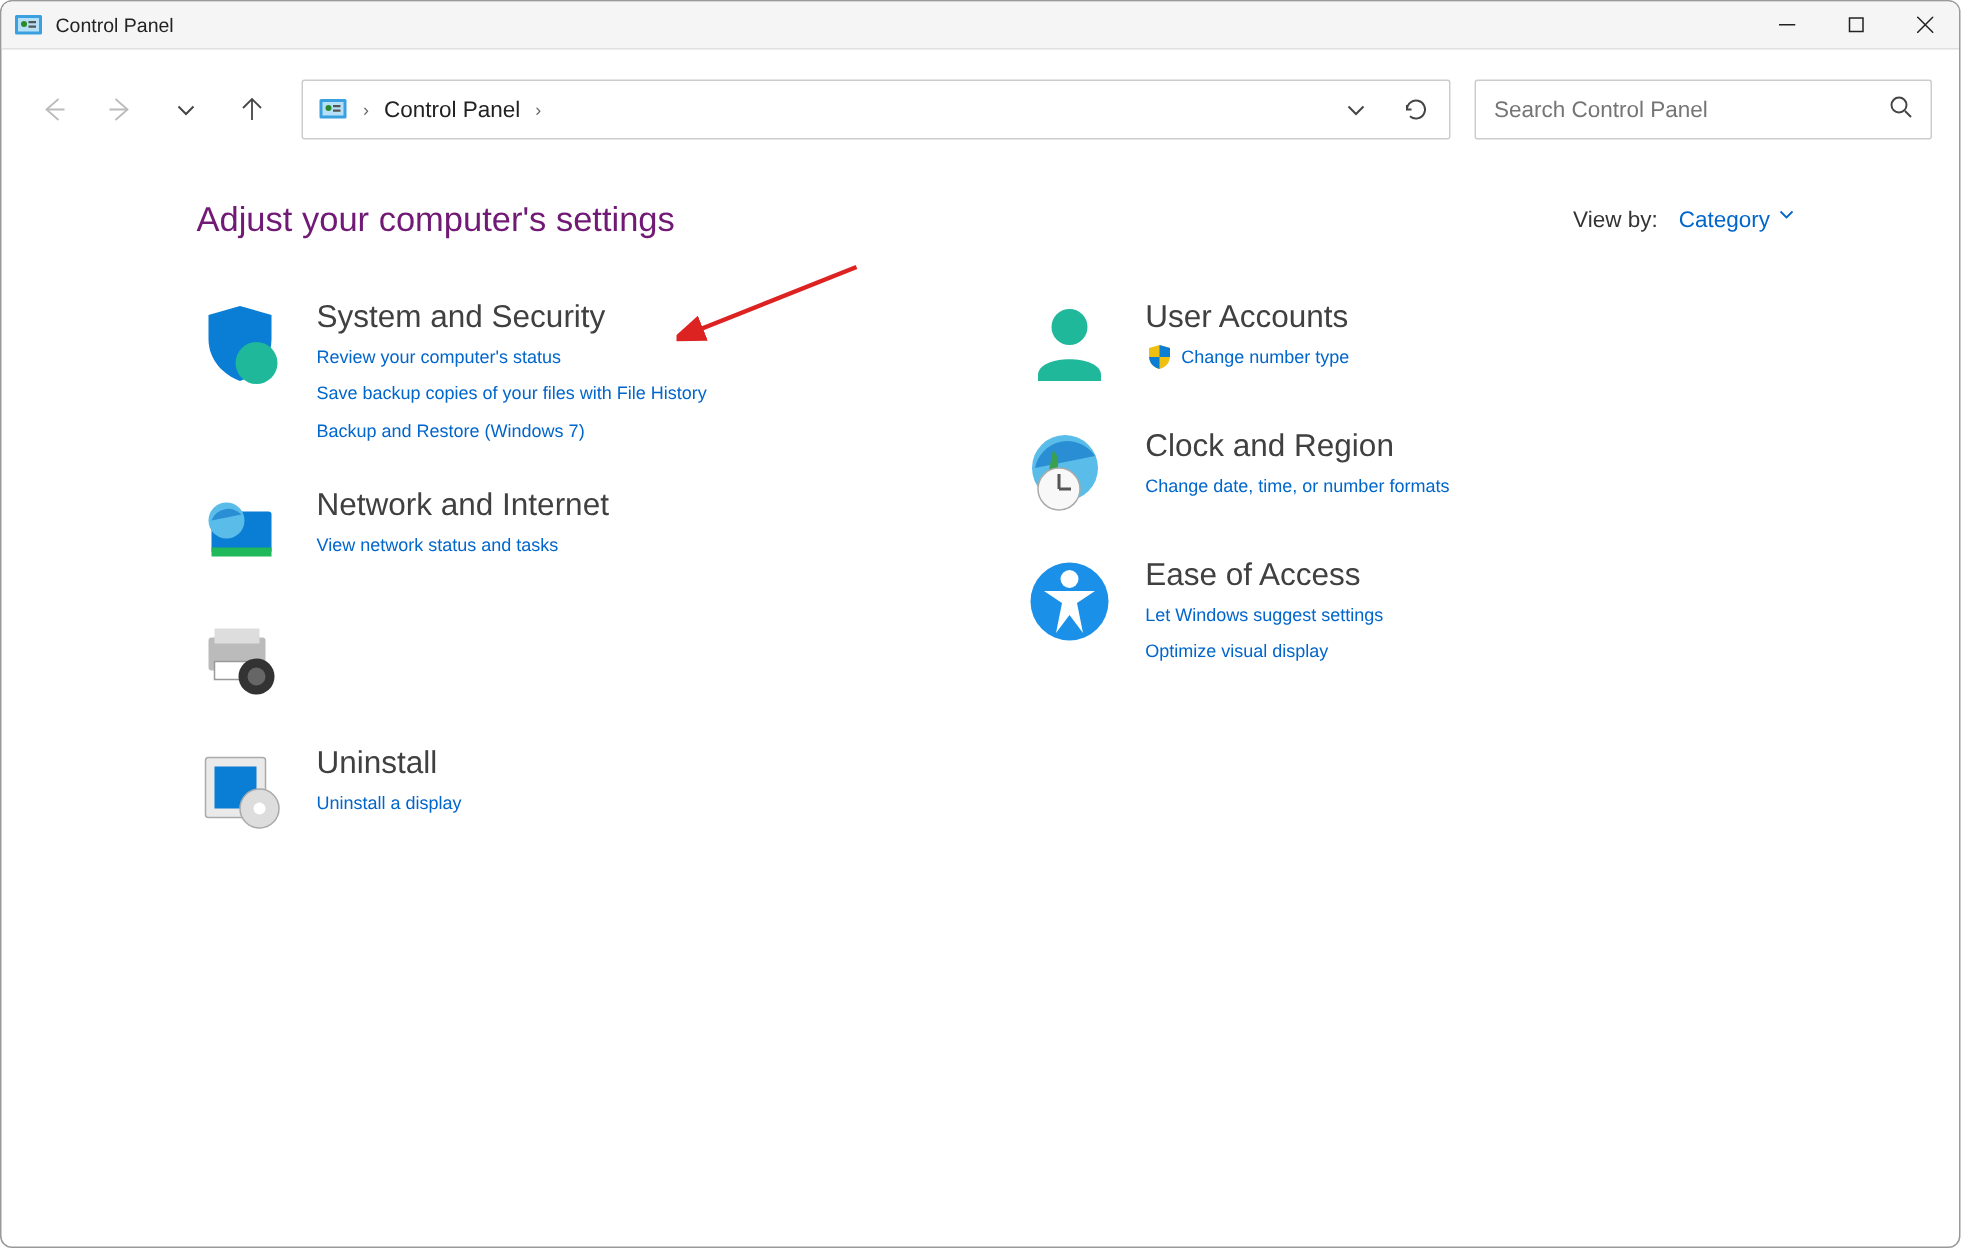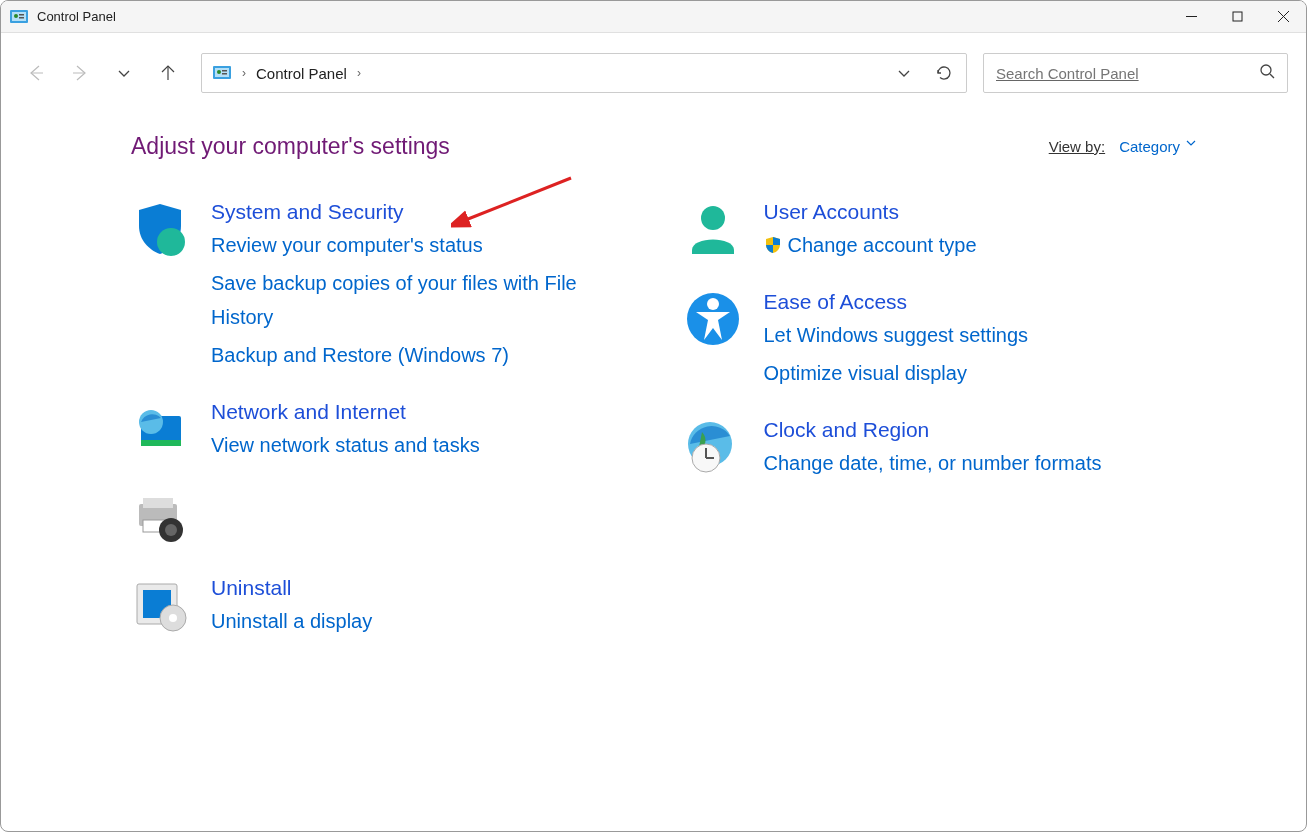--- a/index.html
+++ b/index.html
@@ -17,37 +17,37 @@
   .toolbar { display: flex; align-items: center; gap: 6px; padding: 20px 18px 20px 18px; }
   .nav-arrows { display: flex; gap: 10px; align-items: center; }
   .nav-btn { width: 34px; height: 34px; display: flex; align-items: center; justify-content: center; color: #555; }
   .nav-btn.disabled { color: #bbb; }
   .address-bar { flex: 1; border: 1px solid #ccc; height: 40px; display: flex; align-items: center; padding: 0 4px 0 10px; gap: 10px; border-radius: 2px; margin-left: 10px; }
   .address-bar .crumb { font-size: 15px; color: #222; display: flex; align-items: center; gap: 10px; }
   .address-bar .spacer { flex: 1; }
   .address-right-controls { display: flex; align-items: center; gap: 4px; }
   .addr-btn { width: 36px; height: 36px; display: flex; align-items: center; justify-content: center; color: #444; }
   .search-box { width: 305px; border: 1px solid #ccc; height: 40px; display: flex; align-items: center; padding: 0 12px; border-radius: 2px; margin-left: 10px; }
-  .search-box input { border: none; outline: none; flex: 1; font-size: 15px; color: #666; background: transparent; text-decoration: underline; }
+  .search-box input { border: none; outline: none; flex: 1; font-size: 15px; color: #666; background: transparent; }
   
   
   .content { padding: 20px 110px 0 130px; position: relative; }
   .header-row { display: flex; justify-content: space-between; align-items: center; margin-bottom: 40px; }
   .heading { font-size: 23px; color: #701a75; font-weight: 400; }
   .viewby { display: flex; align-items: center; gap: 14px; font-size: 15px; }
-  .viewby-label { color: #333; text-decoration: underline; }
+  .viewby-label { color: #333; }
   .viewby-value { color: #0066cc; display: flex; gap: 6px; }
   
   .categories { display: flex; gap: 40px; }
   .col { flex: 1; display: flex; flex-direction: column; gap: 28px; }
   .category { display: flex; gap: 22px; }
   .cat-icon { width: 58px; height: 58px; flex-shrink: 0; display: flex; align-items: center; justify-content: center; }
   .cat-body { display: flex; flex-direction: column; gap: 4px; }
-  .cat-title { font-size: 21px; color: #1d4ed8; font-weight: 400; }
-  .cat-link { font-size: 20px; color: #0066cc; line-height: 1.7; display: flex; align-items: center; gap: 6px; }
+  .cat-title { font-size: 21px; color: #404040; font-weight: 400; }
+  .cat-link { font-size: 12px; color: #0066cc; line-height: 1.7; display: flex; align-items: center; gap: 6px; }
   .shield-mini { width: 18px; height: 18px; display: inline-flex; }
   
   .arrow-annotation { position: absolute; left: 450px; top: 60px; pointer-events: none; }
   
   .cp-logo { width: 20px; height: 20px; display: inline-flex; align-items: center; justify-content: center; }
   .addr-logo { width: 20px; height: 20px; display: inline-flex; }
   .chev { font-size: 12px; color: #666; }
 </style>
 </head>
 <body>
@@ -249,52 +249,52 @@
         <div class="cat-body">
           <a class="cat-title">User Accounts</a>
           <a class="cat-link">
             <span class="shield-mini">
               <svg viewBox="0 0 18 18">
                   <path d="M9 1 L16 3 V8 C16 13 13 16 9 17 C5 16 2 13 2 8 V3 Z" fill="#f0c010"></path>
                   <path d="M9 1 L16 3 V9 H9 Z" fill="#0a7dd4"></path>
                   <path d="M2 9 H9 V17 C5 16 2 13 2 8Z" fill="#0a7dd4"></path>
                 </svg>
             </span>
-            <span>Change account type</span>
+            <span>Change number type</span>
           </a>
         </div>
       </div>
 
-
-      <div class="category">
-        <div class="cat-icon">
-          <svg viewBox="0 0 58 58">
-              <circle cx="29" cy="29" r="26" fill="#1a90e8"></circle>
-              <circle cx="29" cy="14" r="6" fill="#fff"></circle>
-              <path d="M12 22 L46 22 L34 30 L38 50 L29 38 L20 50 L24 30 Z" fill="#fff"></path>
-            </svg>
-        </div>
-        <div class="cat-body">
-          <a class="cat-title">Ease of Access</a>
-          <a class="cat-link">Let Windows suggest settings</a>
-          <a class="cat-link">Optimize visual display</a>
-        </div>
-      </div>
 
       <div class="category">
         <div class="cat-icon">
           <svg viewBox="0 0 58 58">
               <circle cx="26" cy="26" r="22" fill="#5abce8"></circle>
               <path d="M6 26 A22 22 0 0 1 46 18" fill="#2a8ed4"></path>
               <path d="M18 14 C24 20 22 30 14 34" fill="#3aa050"></path>
               <circle cx="22" cy="40" r="14" fill="#f8f8f8" stroke="#aaa" stroke-width="1"></circle>
               <line x1="22" y1="40" x2="22" y2="30" stroke="#555" stroke-width="2"></line>
               <line x1="22" y1="40" x2="30" y2="40" stroke="#555" stroke-width="2"></line>
             </svg>
         </div>
         <div class="cat-body">
           <a class="cat-title">Clock and Region</a>
           <a class="cat-link">Change date, time, or number formats</a>
         </div>
       </div>
+
+      <div class="category">
+        <div class="cat-icon">
+          <svg viewBox="0 0 58 58">
+              <circle cx="29" cy="29" r="26" fill="#1a90e8"></circle>
+              <circle cx="29" cy="14" r="6" fill="#fff"></circle>
+              <path d="M12 22 L46 22 L34 30 L38 50 L29 38 L20 50 L24 30 Z" fill="#fff"></path>
+            </svg>
+        </div>
+        <div class="cat-body">
+          <a class="cat-title">Ease of Access</a>
+          <a class="cat-link">Let Windows suggest settings</a>
+          <a class="cat-link">Optimize visual display</a>
+        </div>
+      </div>
     </div>
   </div>
 </div>
 
 </body></html>

